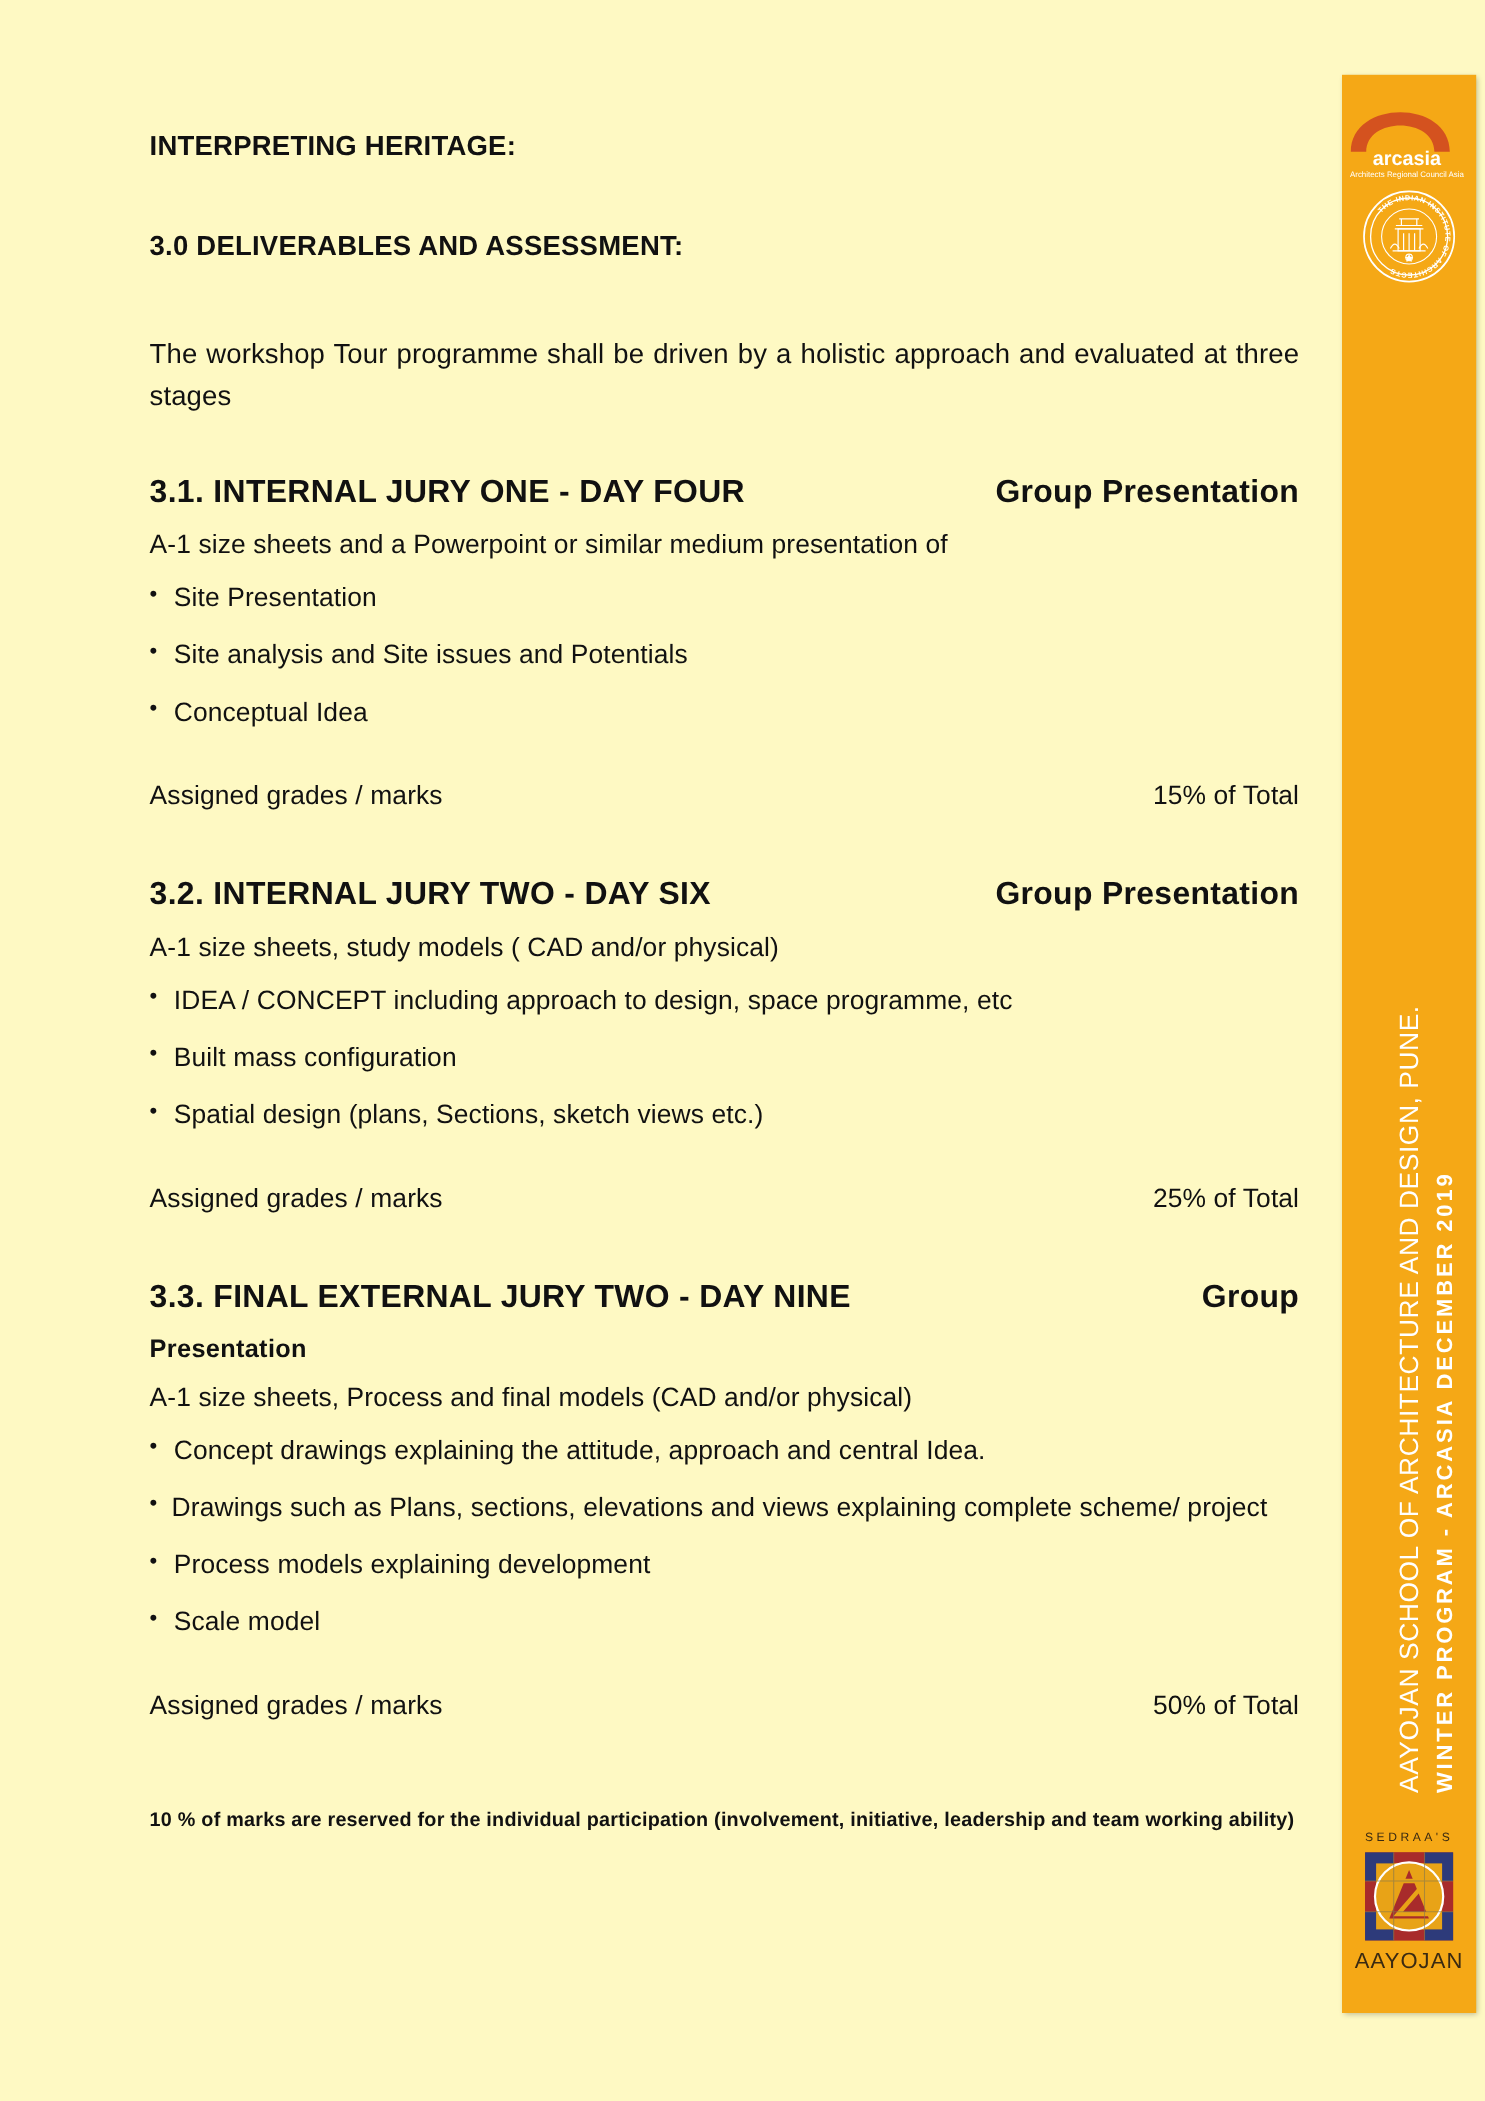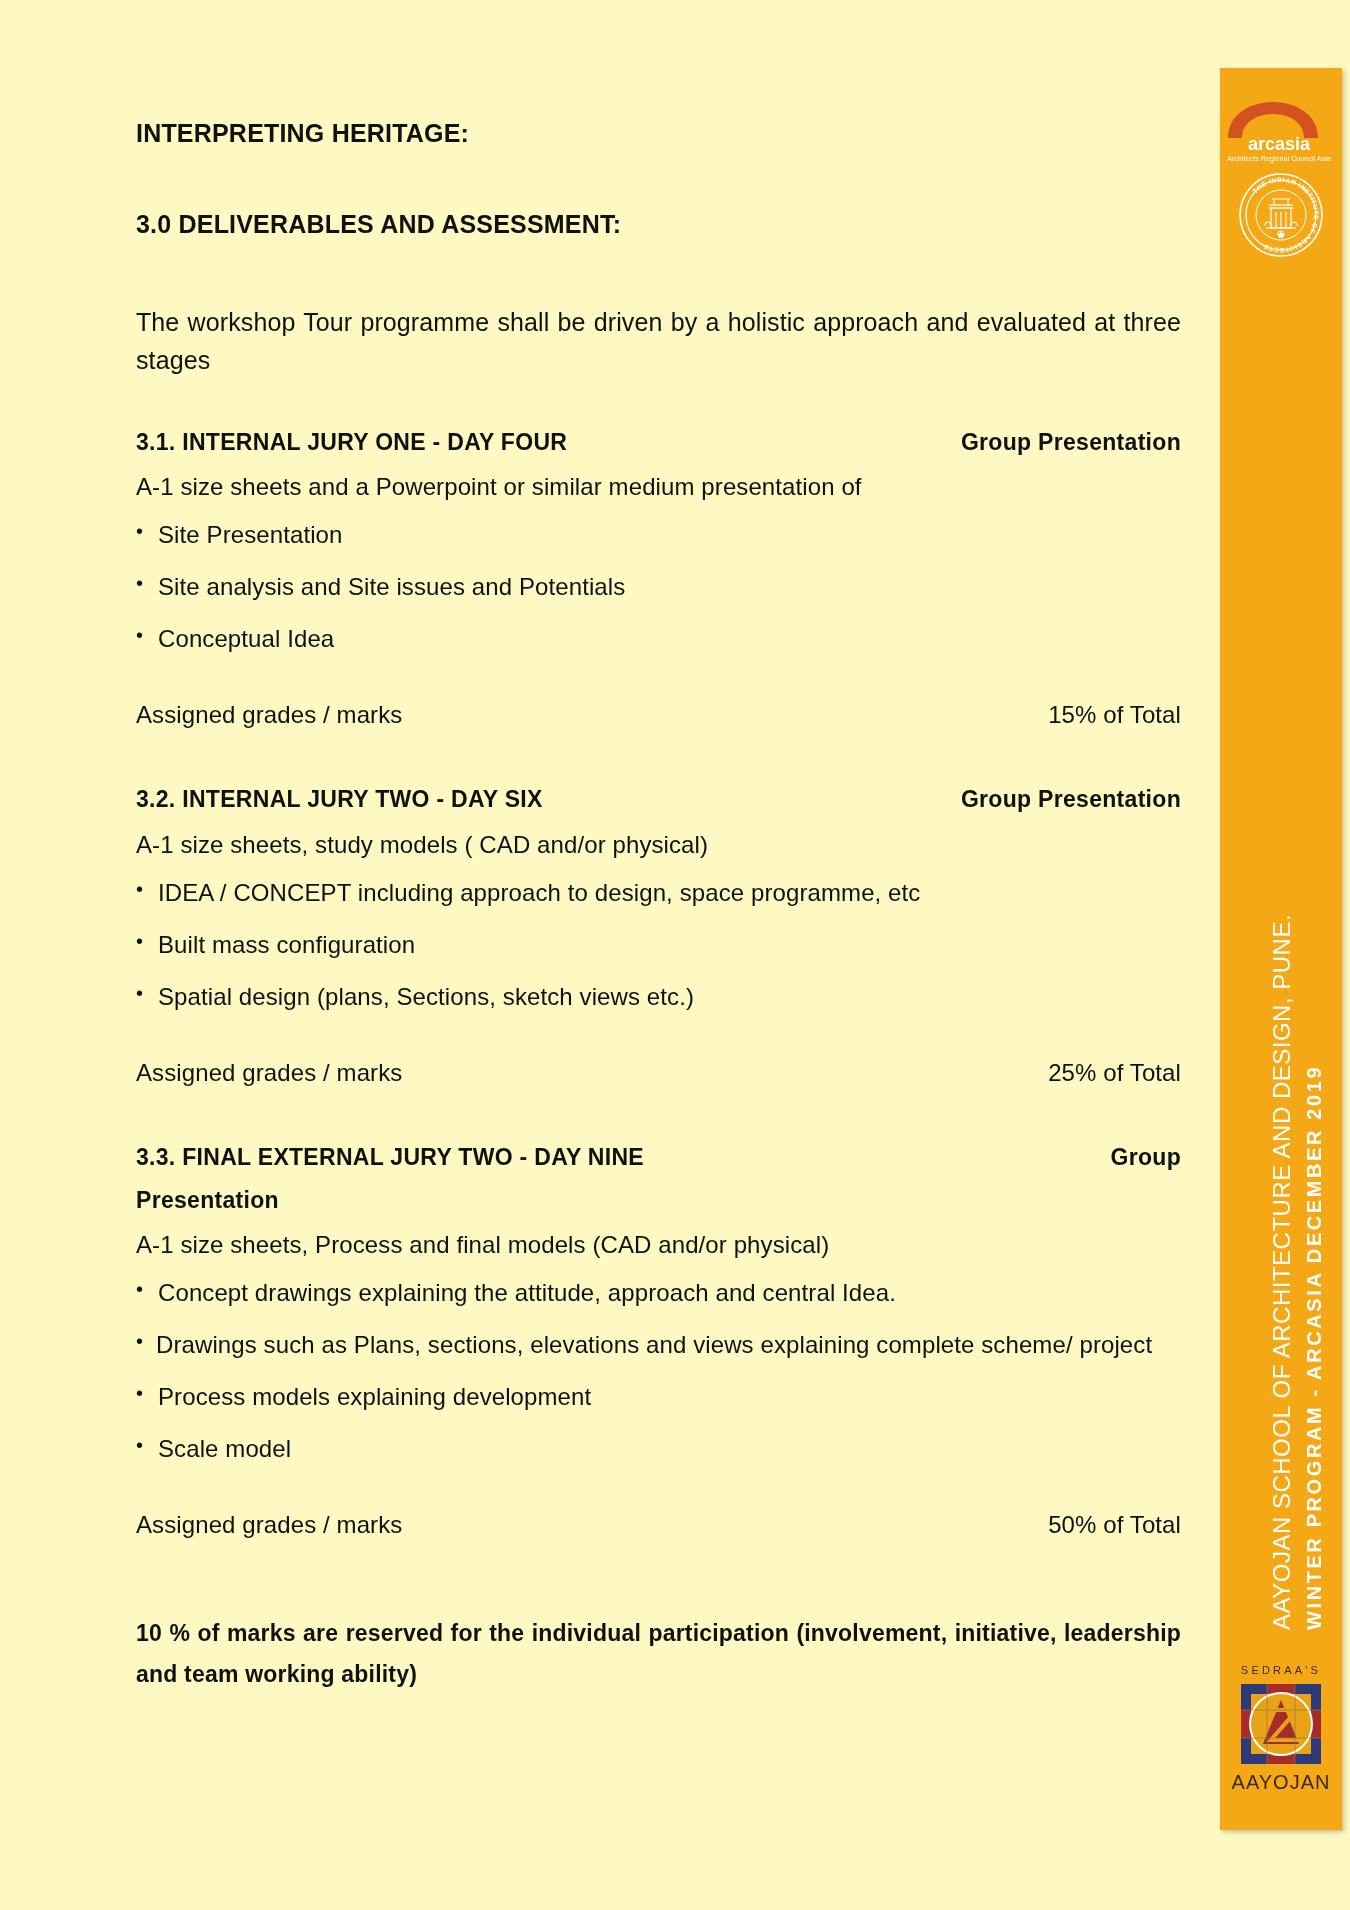--- a/index.html
+++ b/index.html
@@ -53,21 +53,21 @@
     margin: 16px 0 46px 0;
     letter-spacing: 0.1px;
   }
   .para.justify { text-align: justify; }
 
   
   .subhead {
     display: flex;
     justify-content: space-between;
     align-items: baseline;
-    font-size: 23px;
+    font-size: 29px;
     font-weight: bold;
     letter-spacing: 0.3px;
     margin: 0 0 10px 0;
     line-height: 1.45;
   }
   .subhead .left { white-space: nowrap; }
   .subhead .right { text-align: right; }
 
   .subhead-wrapline {
     font-size: 23px;
@@ -118,21 +118,21 @@
     align-items: baseline;
     font-size: 24px;
     font-weight: 300;
     letter-spacing: 0.1px;
     margin: 44px 0 0 0;
   }
 
   .block-gap { height: 54px; }
 
   .final-note {
-    font-size: 23px;
+    font-size: 18px;
     font-weight: bold;
     line-height: 1.75;
     letter-spacing: 0.2px;
     text-align: justify;
     text-align-last: left;
     margin: 74px 0 0 0;
   }
 
   
   .sidebar {

